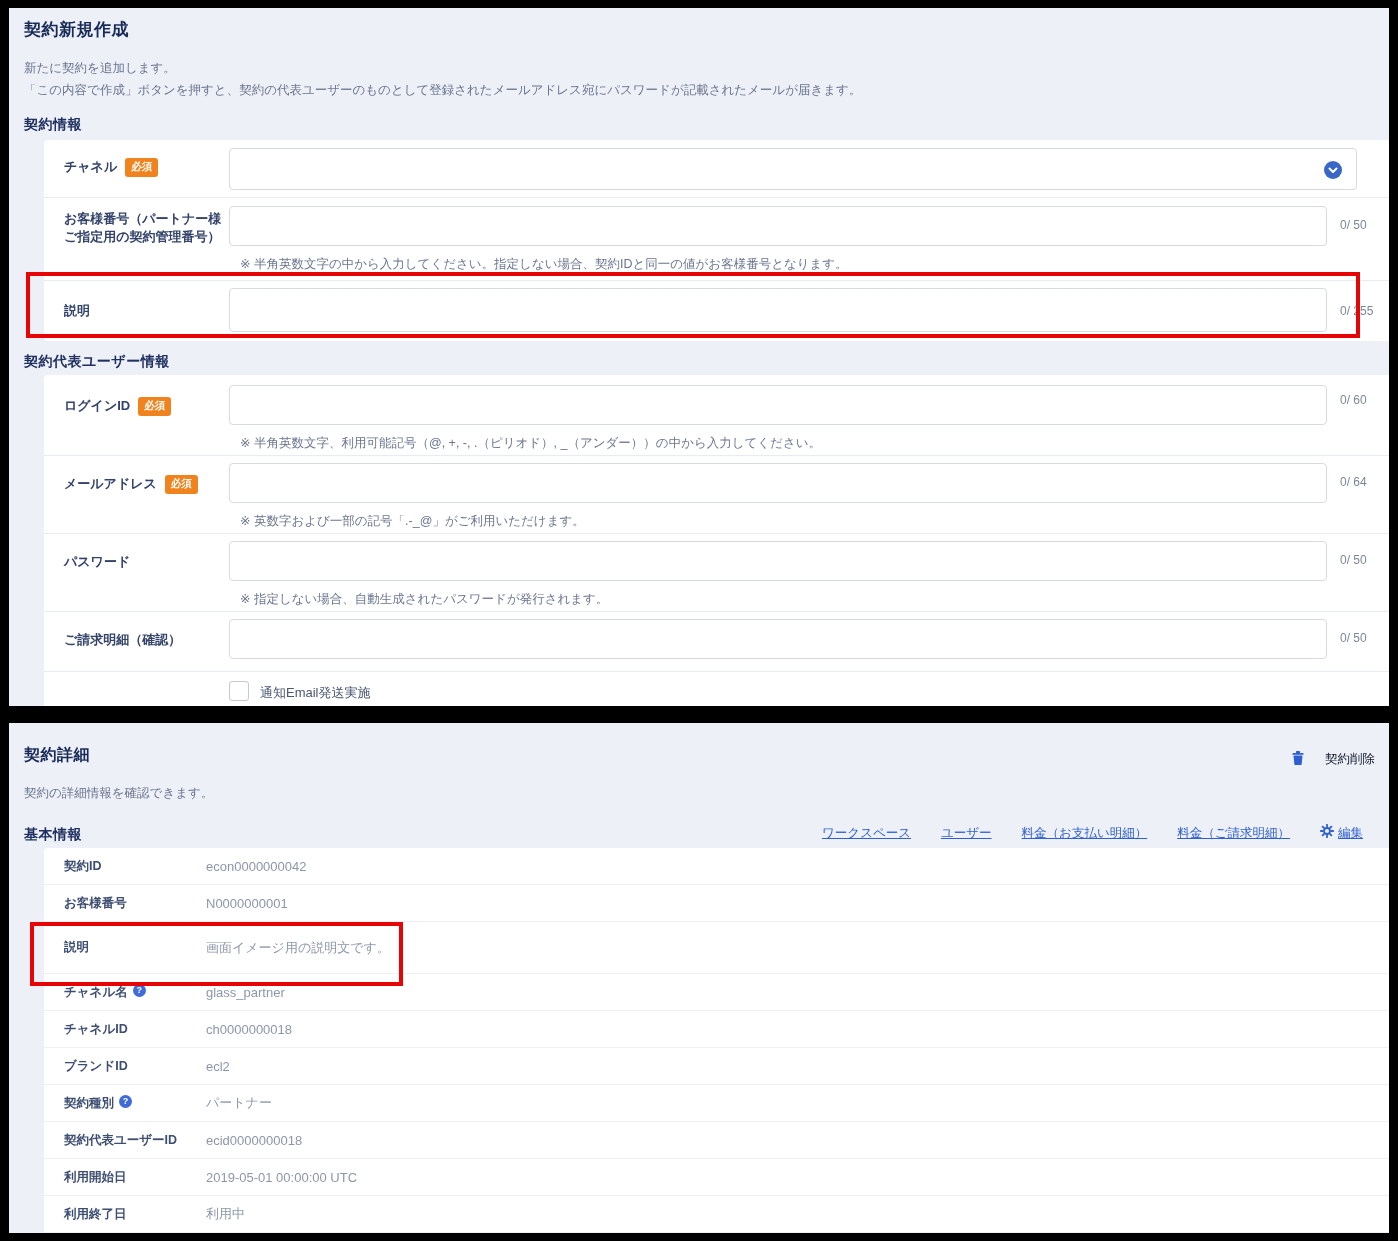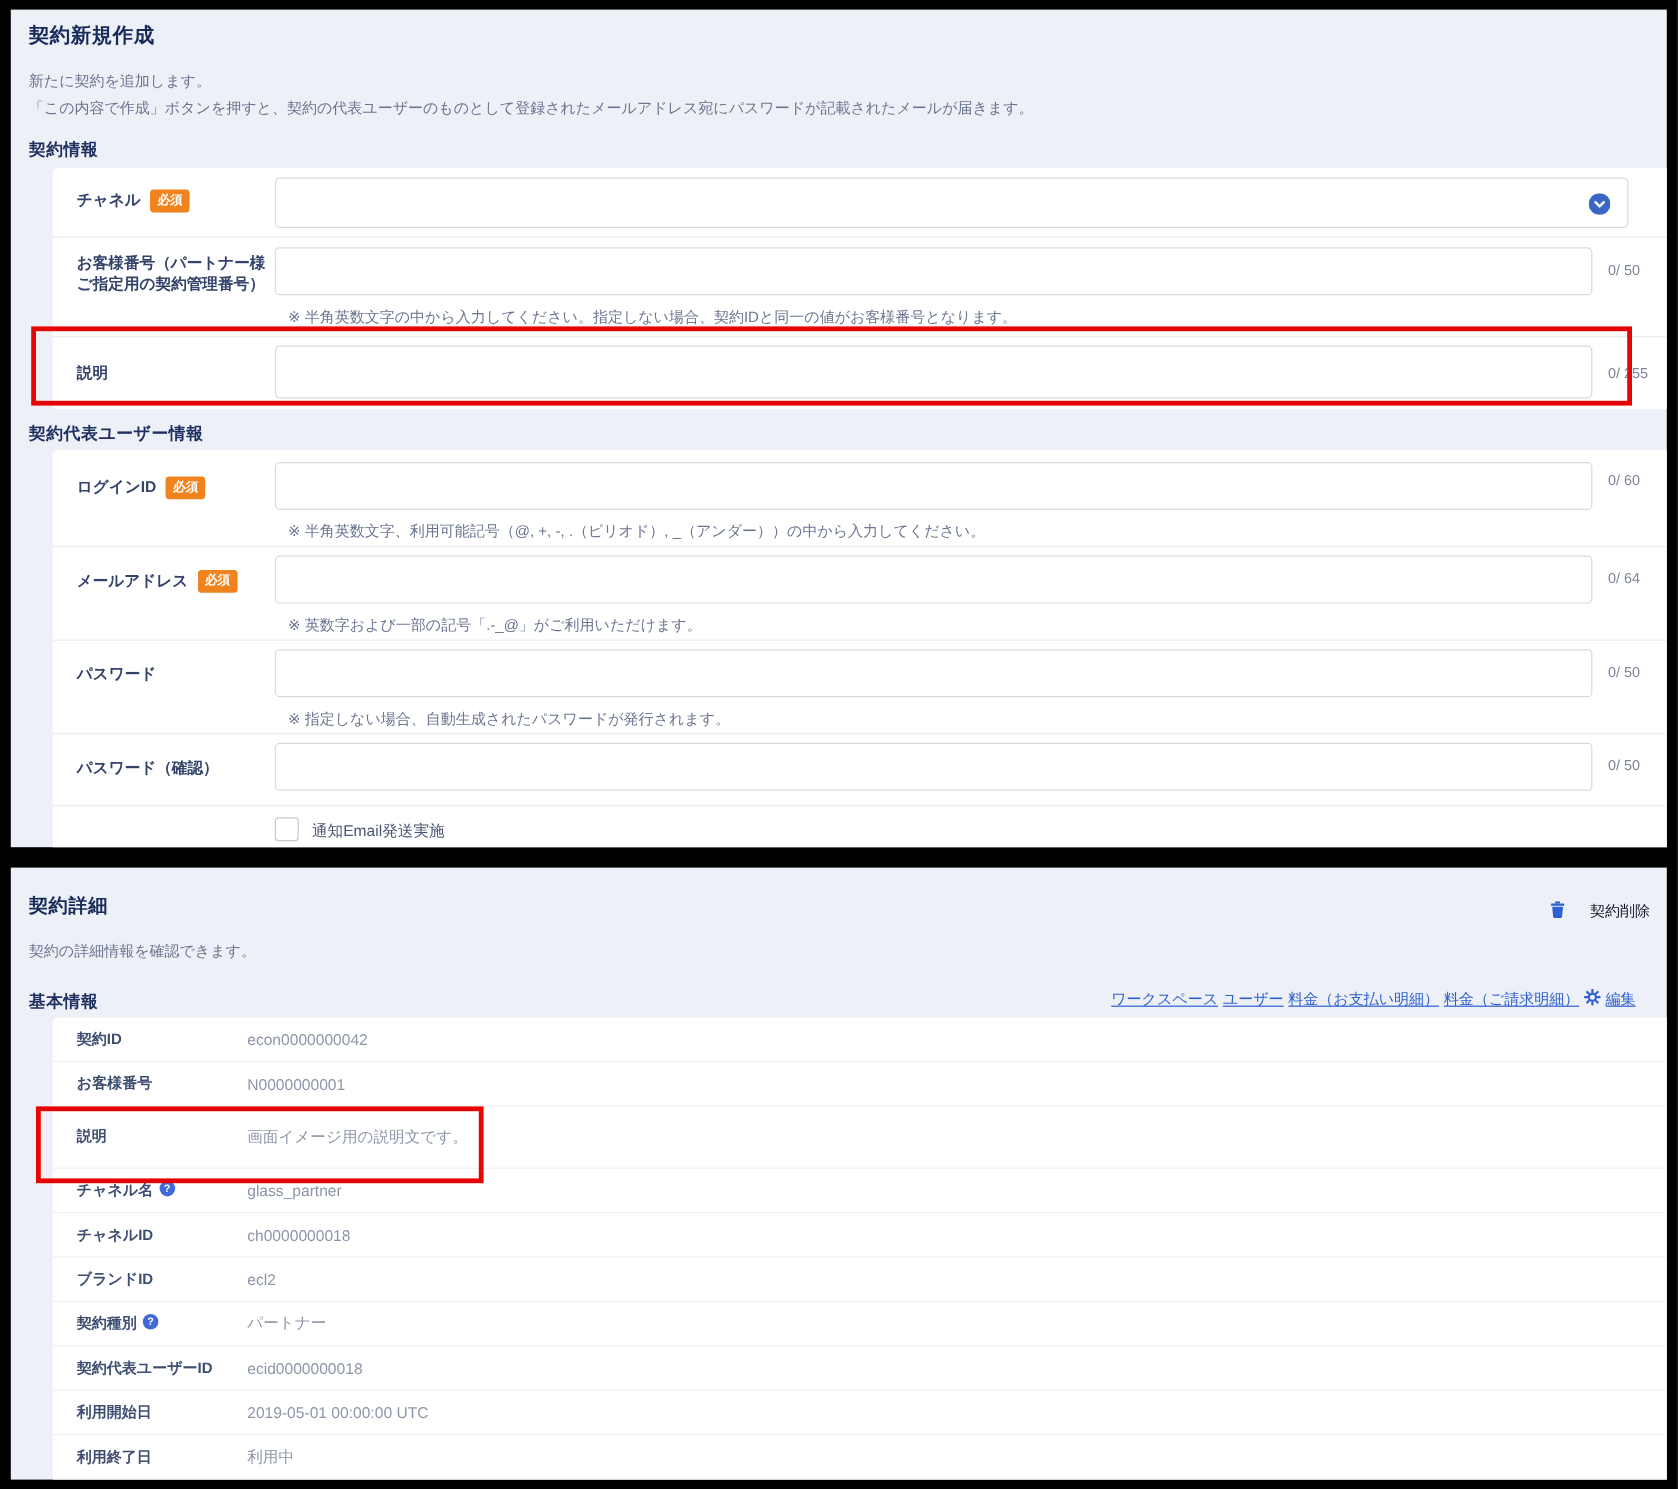--- a/index.html
+++ b/index.html
@@ -44,21 +44,21 @@
   .checkbox {
     position:absolute; left:185px; top:306px; width:20px; height:20px;
     border:1px solid #c4c9d4; border-radius:3px; background:#fff;
   }
   .checkbox-label { position:absolute; left:216px; top:309px; font-size:13px; color:#4a5674; }
 
   
   .link { color:#2d5fd0; font-size:12.5px; text-decoration:underline; cursor:pointer; white-space:nowrap; }
   #delete-link { position:absolute; right:14px; top:28px; display:flex; align-items:center; gap:21px;
                  color:#0f172a; font-size:12.5px; cursor:pointer; }
-  #links-row { position:absolute; right:26px; top:101px; display:flex; align-items:center; gap:4px;text-align:right; }
+  #links-row { position:absolute; right:26px; top:101px; display:flex; align-items:center; gap:30px;text-align:right; }
   #edit-link { display:flex; align-items:center; gap:4px; }
 
   #card-basic { left:11px; top:125px; width:1352px; height:400px; }
   .d-row { display:flex; align-items:center; height:37px; border-bottom:1px solid #eef0f6; padding-left:20px; }
   .d-row.hl { height:52px; }
   .d-label { width:142px; font-size:12.5px; font-weight:bold; color:#3d4e71; display:flex; gap:5px; }
   .d-value { font-size:13px; color:#8d96a9; }
   .help-icon {
     width:13px; height:13px; border-radius:50%; background:#3f6ad8; color:#fff;
     font-size:9px; font-weight:bold; display:inline-flex; align-items:center; justify-content:center; flex:none;
@@ -117,21 +117,21 @@
     <div class="counter" style="top:100px">0/ 64</div>
     <div class="hint" style="top:138px">※ 英数字および一部の記号「.-_@」がご利用いただけます。</div>
     <div class="sep" style="top:158px"></div>
 
     <div class="f-label" style="top:178px">パスワード</div>
     <input class="t-input" style="top: 166px;" type="text" value="">
     <div class="counter" style="top:178px">0/ 50</div>
     <div class="hint" style="top:216px">※ 指定しない場合、自動生成されたパスワードが発行されます。</div>
     <div class="sep" style="top:236px"></div>
 
-    <div class="f-label" style="top:256px">パスワード（確認）</div>
+    <div class="f-label" style="top:256px">ご請求明細（確認）</div>
     <input class="t-input" style="top: 244px;" type="text" value="">
     <div class="counter" style="top:256px">0/ 50</div>
     <div class="sep" style="top:296px"></div>
 
     <div class="checkbox"></div>
     <div class="checkbox-label">通知Email発送実施</div>
   </div>
 </div>
 
 <div class="panel" id="panel-detail">

